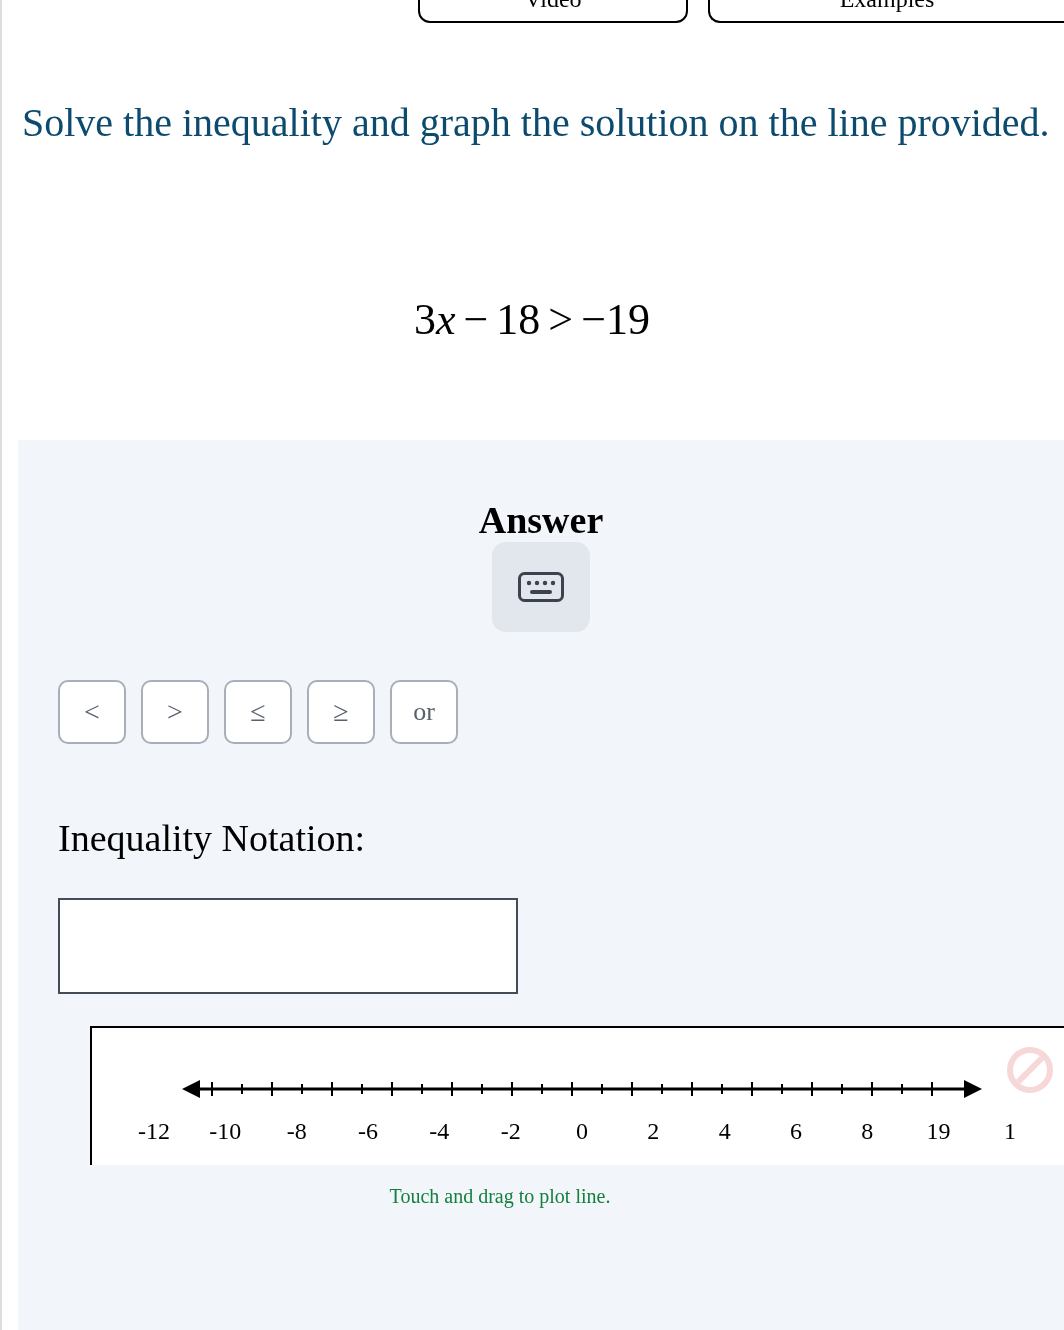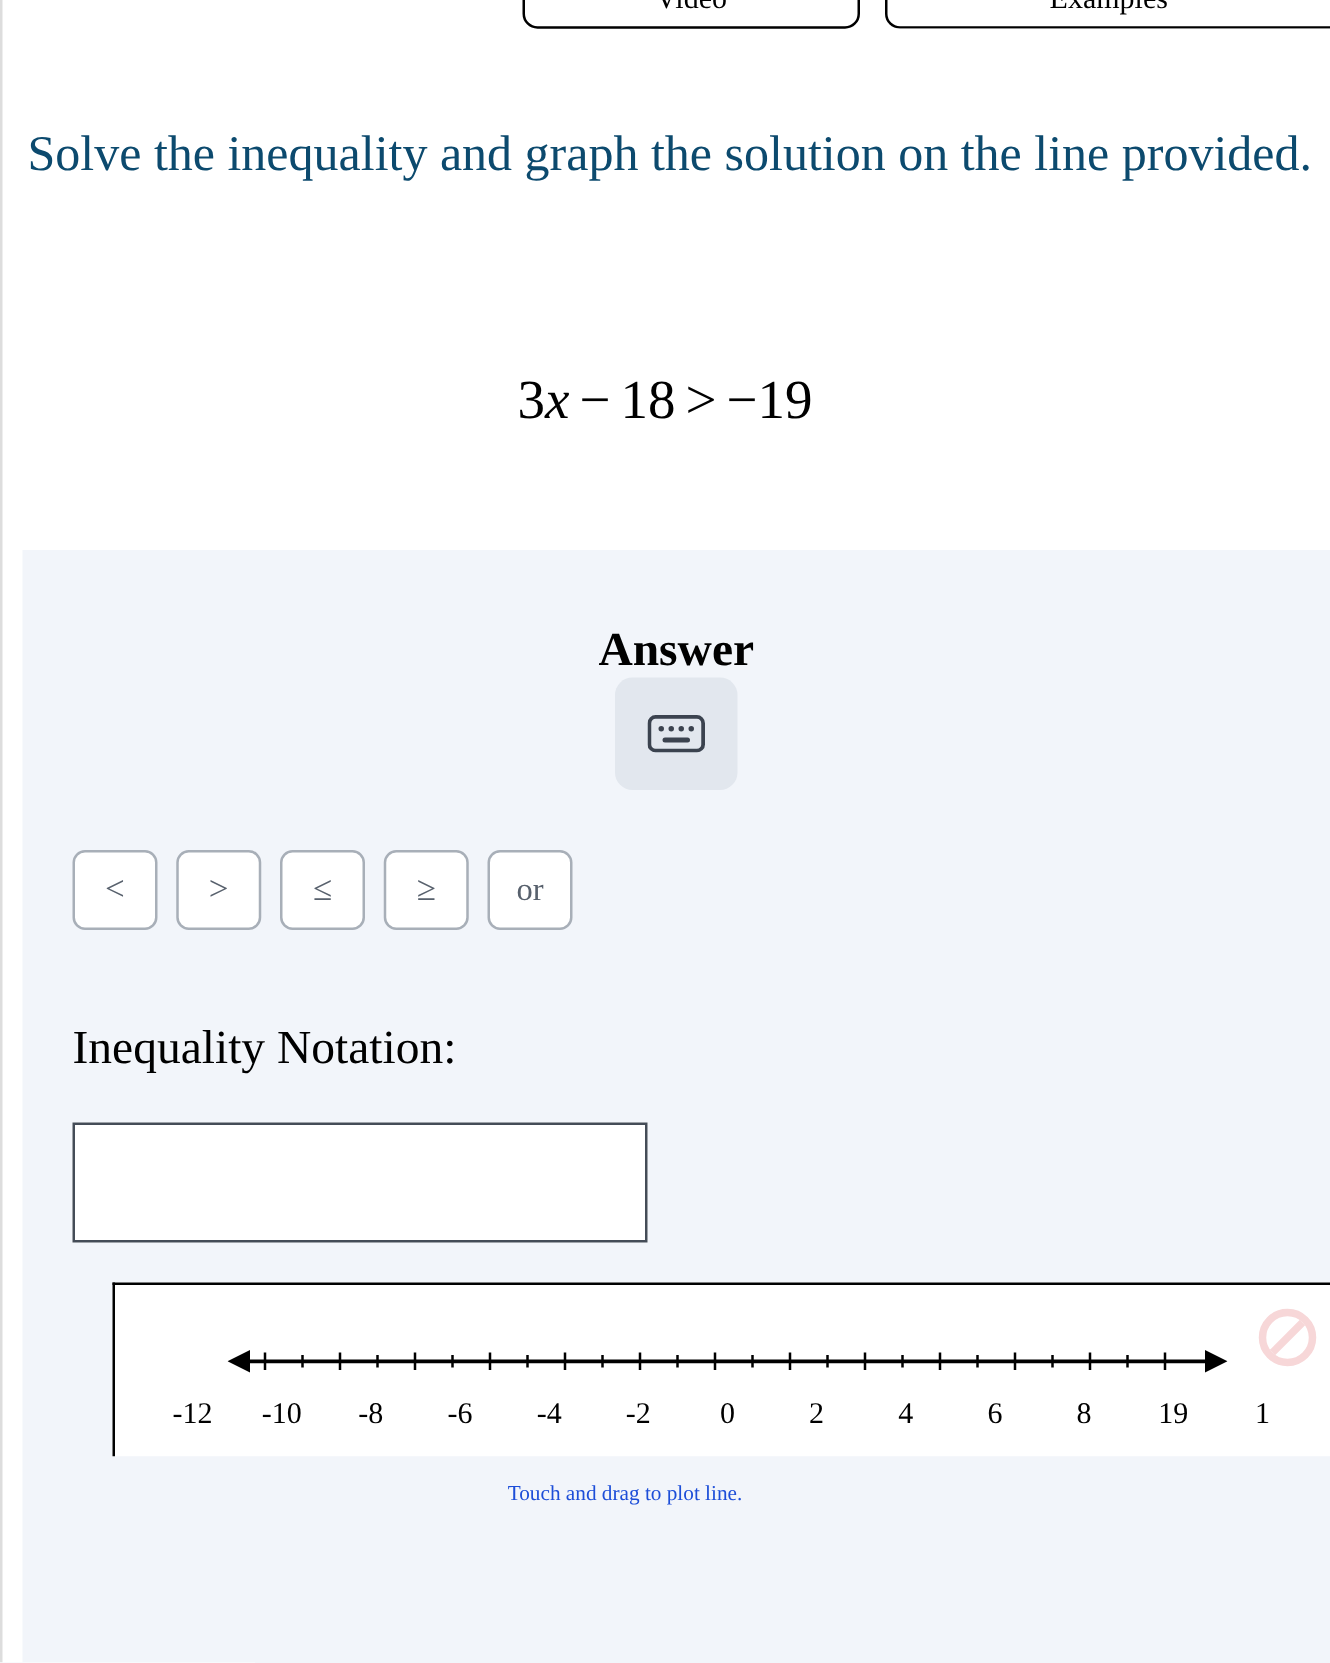--- a/index.html
+++ b/index.html
@@ -152,22 +152,22 @@
   .numline-labels {
     display: flex;
     justify-content: space-between;
     font-size: 24px;
     padding: 4px 32px 0 32px;
     font-family: Georgia, serif;
   }
   .numline-labels span { width: 60px; text-align: center; }
   .numline-hint {
     text-align: center;
-    color: #1d4ed8;
-    font-size: 17px;
+    color: #15803d;
+    font-size: 20px;
     margin-top: 20px;
     margin-left: 32px;
     width: 820px;
   }
 </style>
 </head>
 <body>
 
 <div class="left-border"></div>
 

